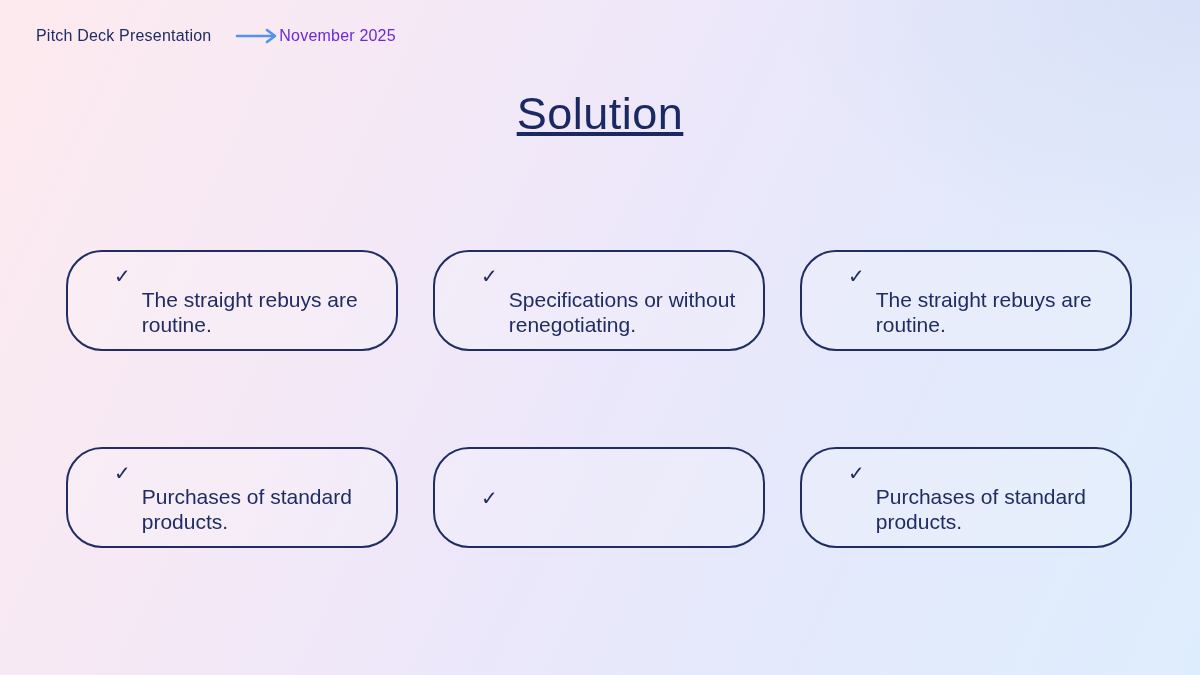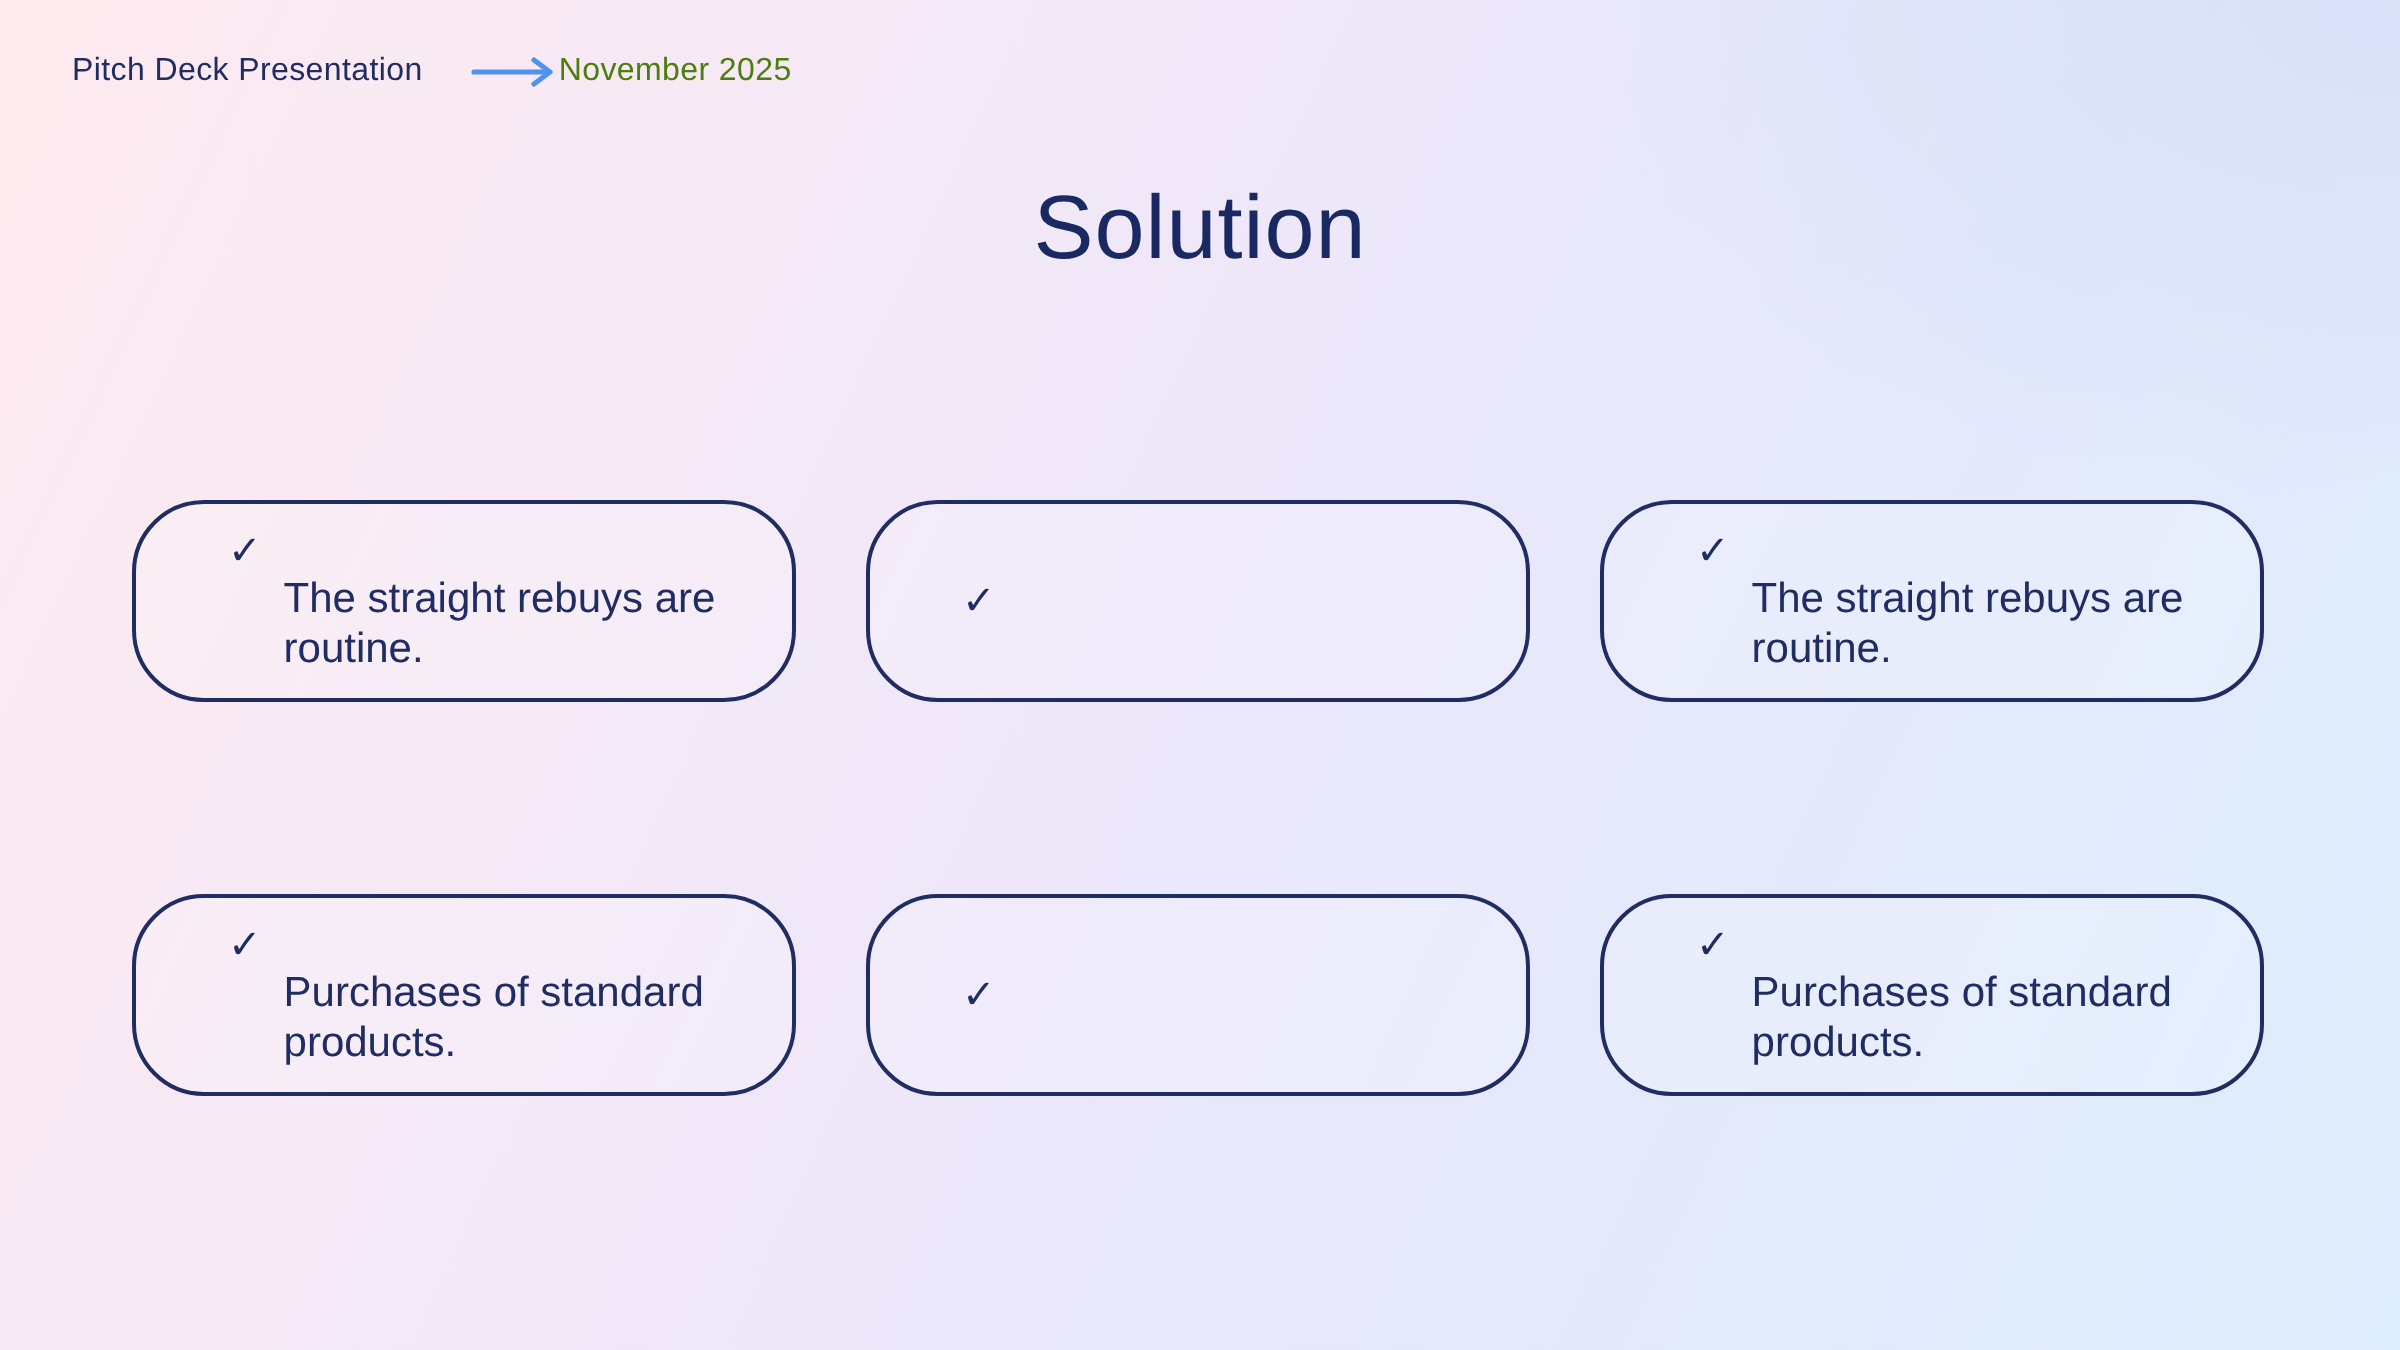--- a/index.html
+++ b/index.html
@@ -19,34 +19,35 @@
     align-items: center;
     justify-content: flex-start;
   }
   .brand-wrap { display: flex; align-items: center; gap: 24px; }
   .brand {
     color: #1f2d63;
     font-size: 16px;
     letter-spacing: 0.2px;
   }
   .date {
-    color: #4d7c0f;
+    color: #6d28d9;
     font-size: 16px;
     letter-spacing: 0.2px;
   }
   .arrow-svg { display: block; }
 
   .title {
     position: absolute;
     top: 88px; left: 0; right: 0;
     text-align: center;
     color: #1b2963;
     font-size: 45px;
     font-weight: 400;
     letter-spacing: 0.5px;
+    text-decoration: underline;
   }
 
   .cards {
     position: absolute;
     left: 66px;
     top: 250px;
     width: 1066px;
     display: grid;
     grid-template-columns: repeat(3, 332px);
     justify-content: space-between;
@@ -98,20 +99,21 @@
 <div class="cards">
   <div class="card">
     <div class="card-inner">
       <span class="check">✓</span>
       <span class="card-text">The straight rebuys are routine.</span>
     </div>
   </div>
   <div class="card">
     <div class="card-inner">
       <span class="check">✓</span>
+      <span class="card-text">Specifications or without renegotiating.</span>
     </div>
   </div>
   <div class="card">
     <div class="card-inner">
       <span class="check">✓</span>
       <span class="card-text">The straight rebuys are routine.</span>
     </div>
   </div>
   <div class="card">
     <div class="card-inner">

